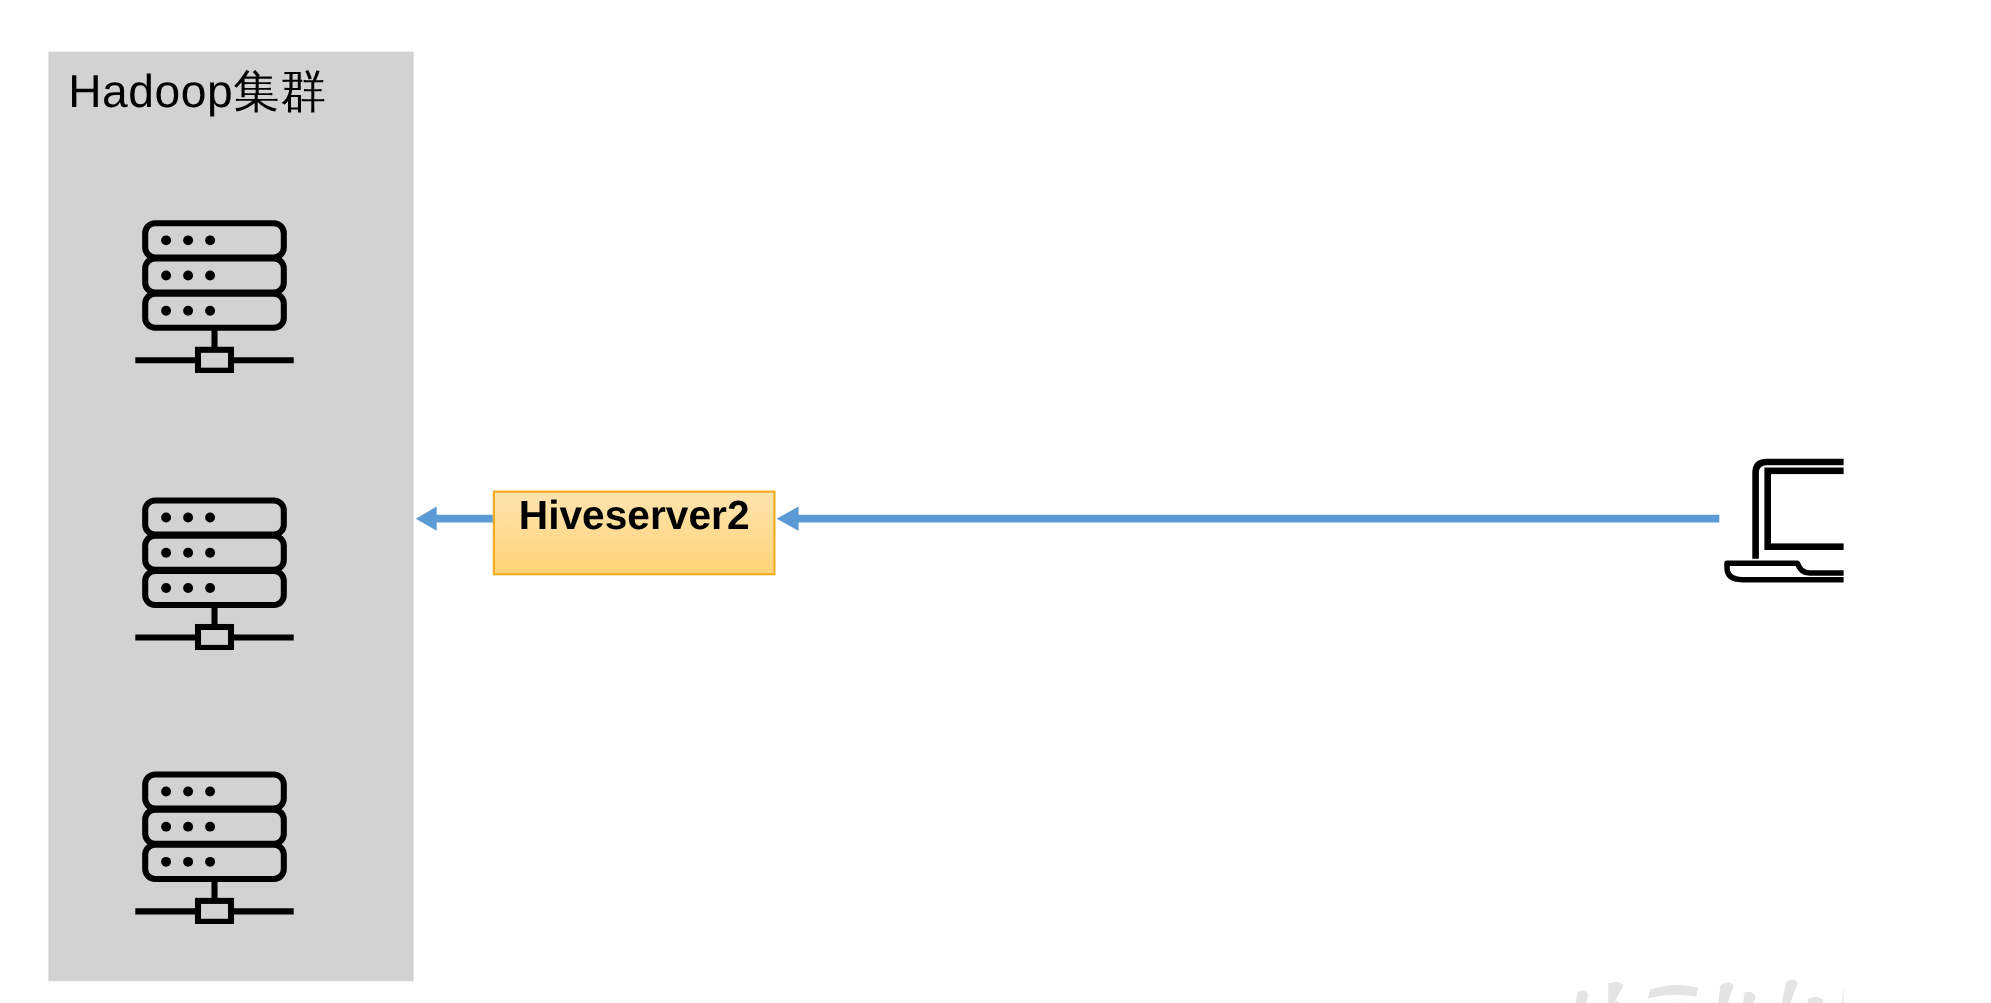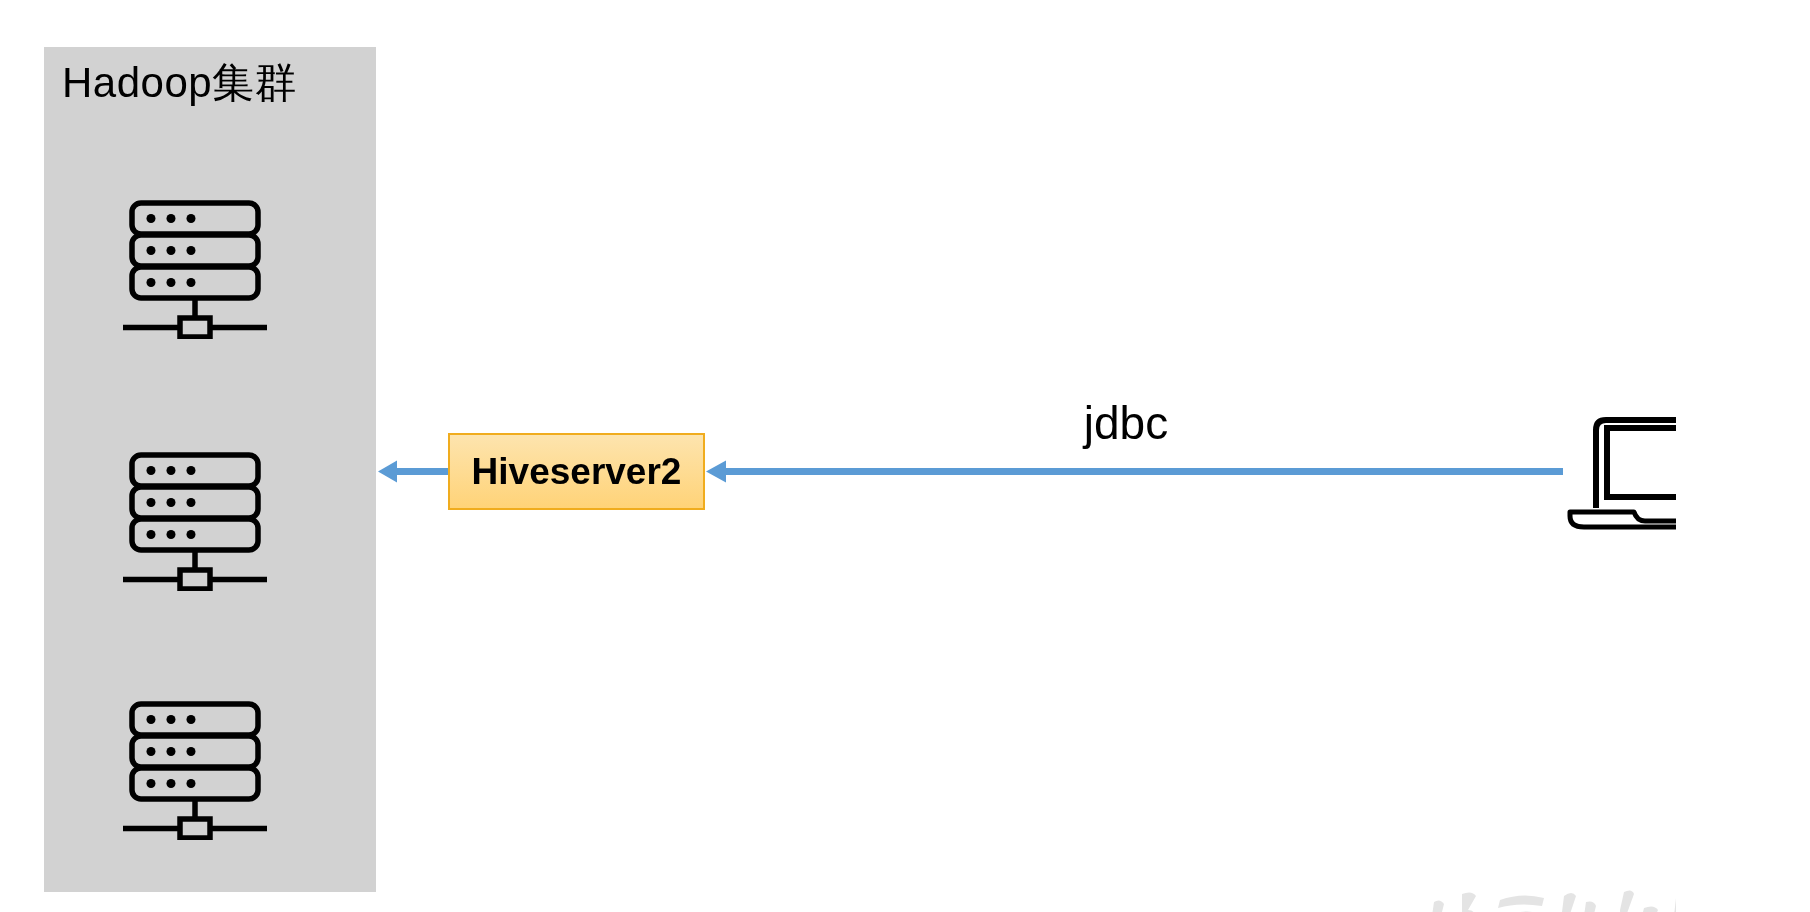--- a/index.html
+++ b/index.html
@@ -25,27 +25,26 @@
     letter-spacing: 0.5px;
     white-space: nowrap;
   }
   .server-icon { position: absolute; left: 76px; }
   .server-icon.s1 { top: 152px; }
   .server-icon.s2 { top: 404px; }
   .server-icon.s3 { top: 653px; }
   .connector { position: absolute; }
   .node-box {
     position: absolute;
-    left: 448px; top: 433px;
+    left: 448px; top: 446px;
     width: 257px; height: 77px;
     box-sizing: border-box;
     border: 2px solid #F0AC1E;
     background: linear-gradient(180deg, #FDE4AE 0%, #FFD378 100%);
     display: flex;
-    align-items: center;
     justify-content: center;
   }
   .node-label {
     font-size: 37px;
     font-weight: bold;
     color: #000;
   }
   .edge-label {
     position: absolute;
     left: 1020px; top: 396px;
@@ -106,21 +105,20 @@
 
   <div class="node-box">
     <span class="node-label">Hiveserver2</span>
   </div>
 
   <svg class="connector" style="left:700px; top:455px;" width="866" height="33" viewBox="0 0 866 33">
     <line x1="25" y1="16.5" x2="863" y2="16.5" stroke="#5B9BD5" stroke-width="7"></line>
     <polygon points="6,16.5 26,5.5 26,27.5" fill="#5B9BD5"></polygon>
   </svg>
 
-  <div class="edge-label">jdbc</div>
 
   <svg class="laptop" width="194" height="122" viewBox="0 0 194 122">
     <path d="M33,98 V20 Q33,10 43,10 H156 Q166,10 166,20 V98" fill="none" stroke="#000" stroke-width="6"></path>
     <rect x="44" y="18" width="111" height="69" fill="#ffffff" stroke="#000" stroke-width="6"></rect>
     <path d="M7,102 H71 Q74,111 82,111 H111 Q119,111 122,102 H189 V106 Q189,117 175,117 H21 Q7,117 7,106 Z" fill="#ffffff" stroke="#000" stroke-width="5" stroke-linejoin="round"></path>
   </svg>
 
   <svg class="watermark" width="380" height="40" viewBox="0 0 380 40">
     <g fill="#E4E4E4" stroke="none">
       <path d="M6,14 q6,-4 10,2 l-4,16 q-6,2 -8,-4 Z"></path>

